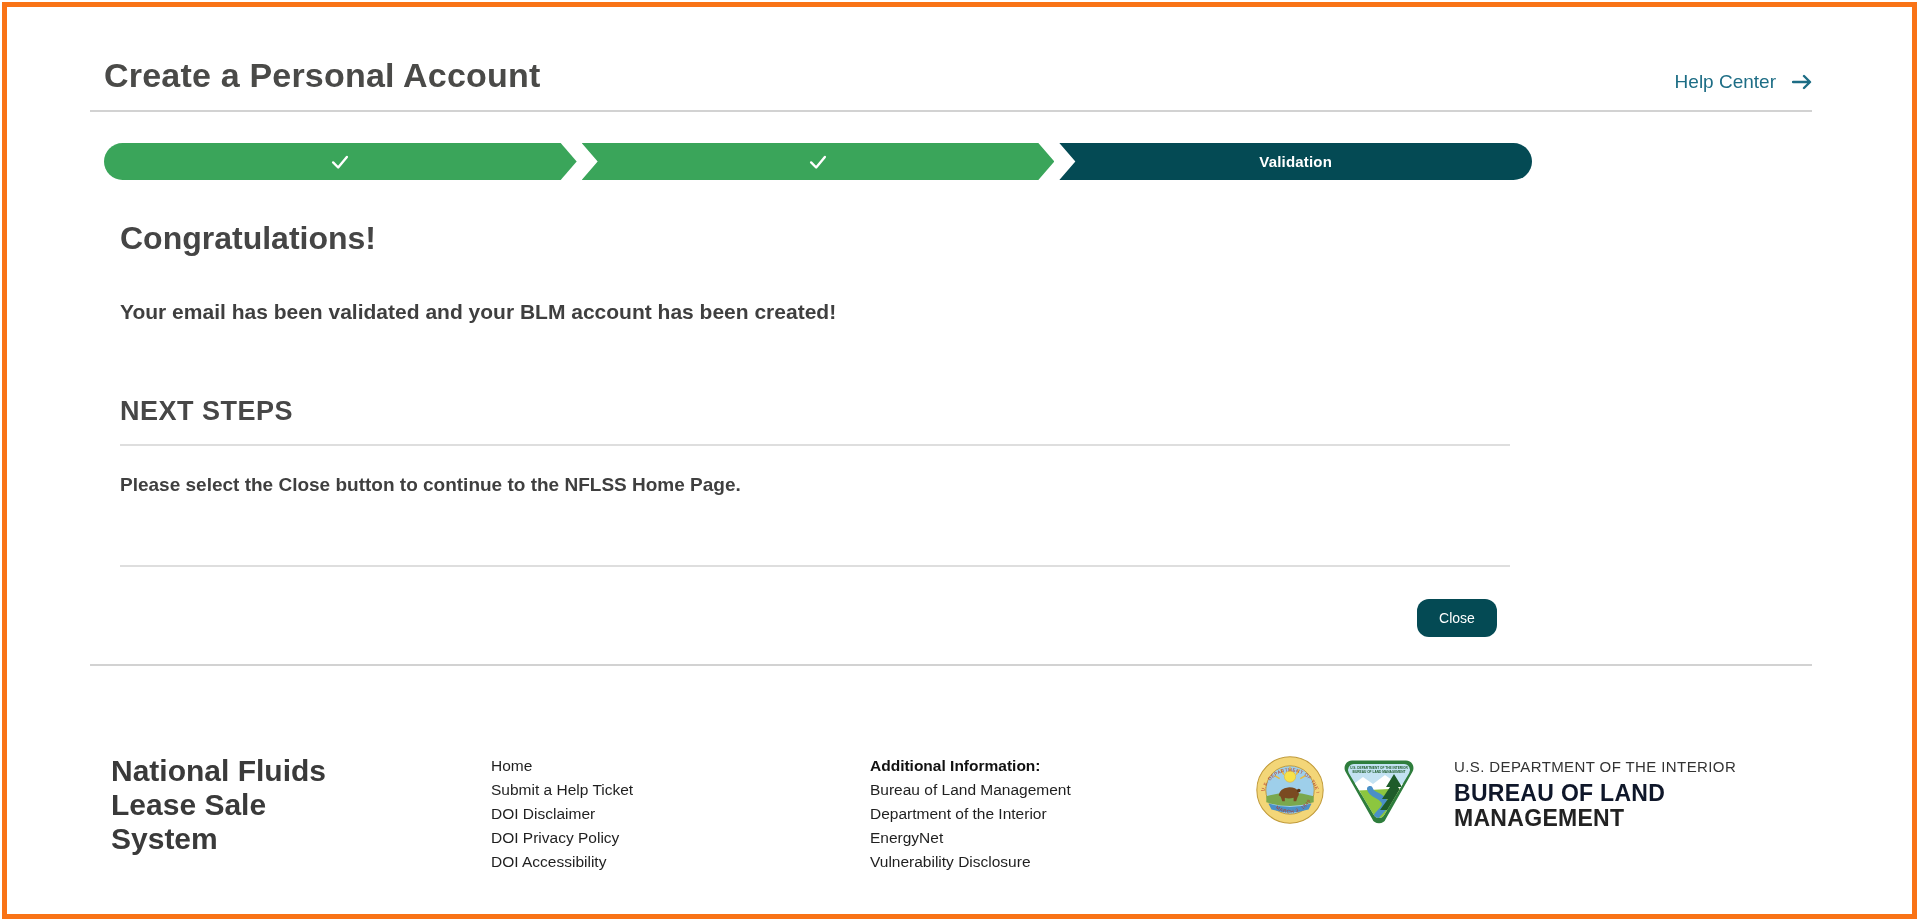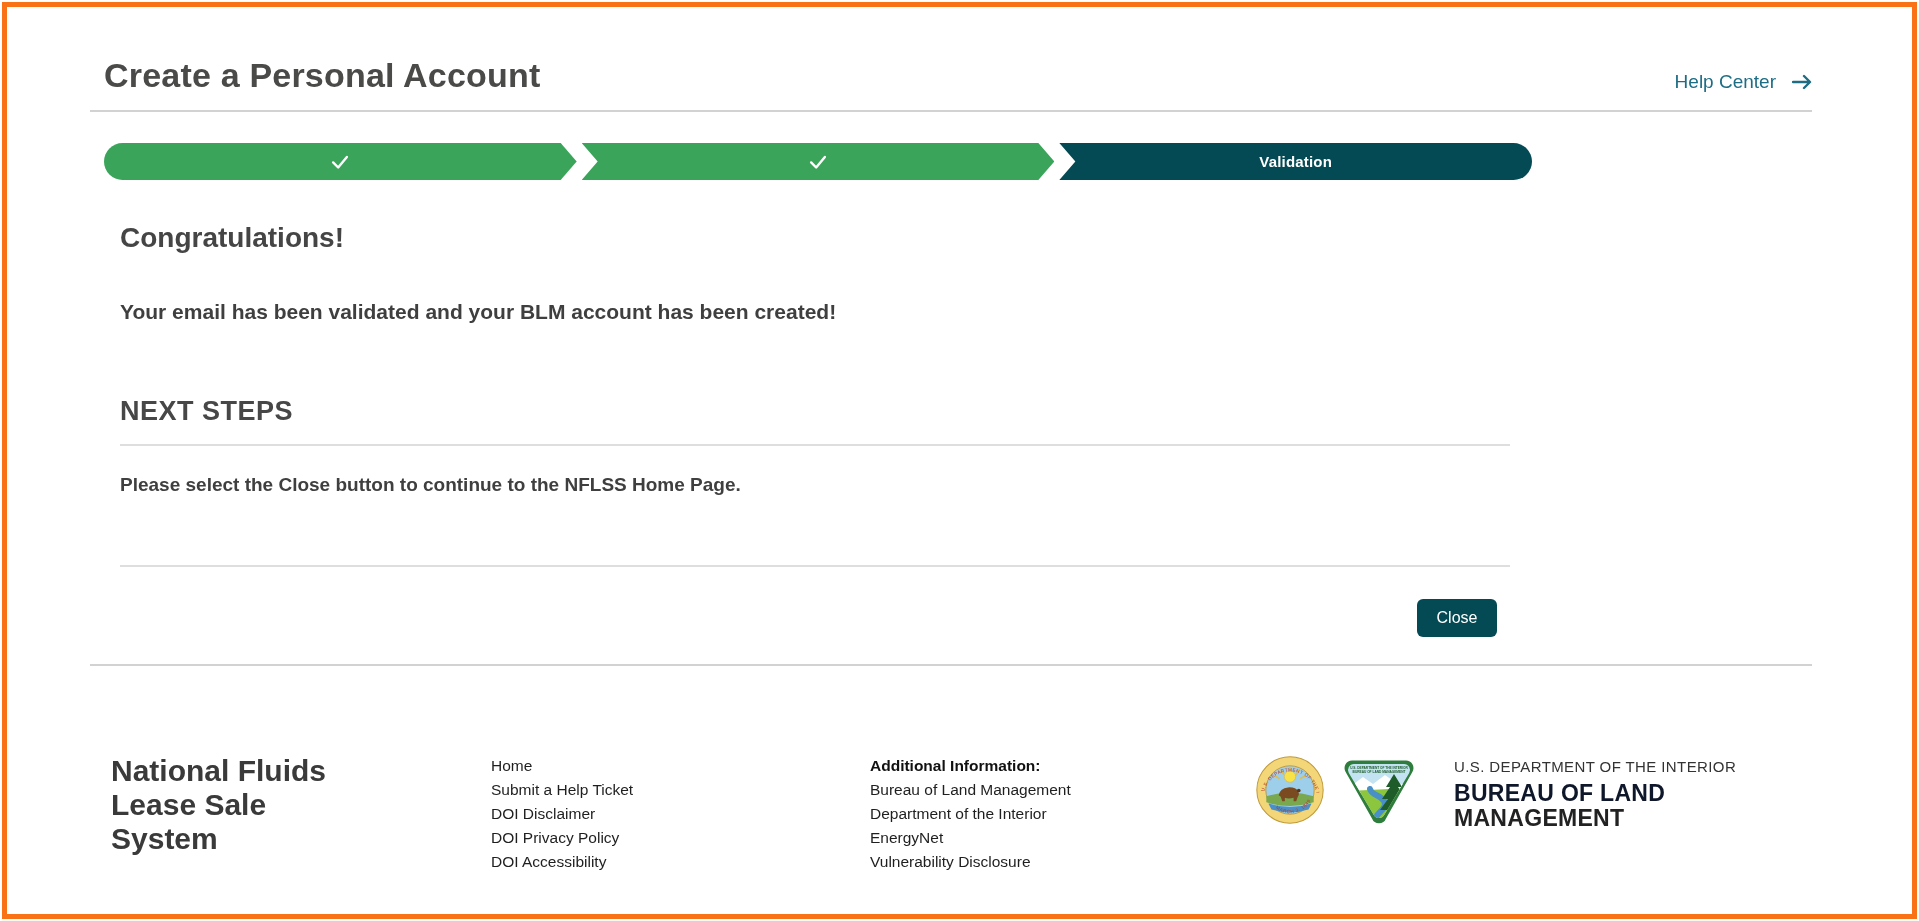--- a/index.html
+++ b/index.html
@@ -21,29 +21,29 @@
   .step.first { border-radius:18.5px 0 0 18.5px;
     clip-path:polygon(0 0, calc(100% - 16px) 0, 100% 50%, calc(100% - 16px) 100%, 0 100%); }
   .step.mid { margin-left:5px;
     clip-path:polygon(0 0, calc(100% - 16px) 0, 100% 50%, calc(100% - 16px) 100%, 0 100%, 16px 50%); }
   .step.last { margin-left:5px; border-radius:0 18.5px 18.5px 0;
     clip-path:polygon(0 0, 100% 0, 100% 100%, 0 100%, 16px 50%); }
   .check { width:22px; height:22px; }
 
   
   .content { padding-left:30px; }
-  .congrats { margin-top:43px; font-size:28px; line-height:30px; font-weight:bold; color:#454545; }
+  .congrats { margin-top:43px; font-size:32px; line-height:30px; font-weight:bold; color:#454545; }
   .msg { margin-top:46px; font-size:21px; line-height:26px; font-weight:bold; color:#3f3f3f; }
   .form-inner { width:1390px; }
   .next-h { margin-top:70px; font-size:27px; line-height:32px; font-weight:bold; color:#474747; letter-spacing:.5px; }
   .thin { border:none; border-top:2px solid #dedede; margin-top:17px; }
   .instruction { margin-top:26px; font-size:19px; line-height:26px; font-weight:bold; color:#3f3f3f; }
   .thin2 { border:none; border-top:2px solid #dedede; margin-top:67px; }
   .actions { margin-top:32px; display:flex; justify-content:flex-end; }
-  .close-btn { background:#044a54; color:#fff; border:none; border-radius:6px; width:80px; height:38px; font-size:16px; font-family:inherit; cursor:pointer; margin-right:13px; }
+  .close-btn { background:#044a54; color:#fff; border:none; border-radius:12px; width:80px; height:38px; font-size:14px; font-family:inherit; cursor:pointer; margin-right:13px; }
   .section-rule { border:none; border-top:2px solid #d2d2d2; margin-top:27px; }
 
   
   .ftr { display:flex; margin-top:88px; align-items:flex-start; }
   .f-brand { margin-left:21px; width:300px; font-size:30px; line-height:34px; font-weight:bold; color:#3a3a3a; }
   .f-links { margin-left:80px; width:240px; list-style:none; }
   .f-links li { font-size:15.5px; line-height:24px; color:#1f1f1f; cursor:pointer; }
   .f-add { margin-left:139px; width:293px; }
   .f-add .hd { font-size:15.5px; line-height:24px; font-weight:bold; color:#111; }
   .f-add ul { list-style:none; }

